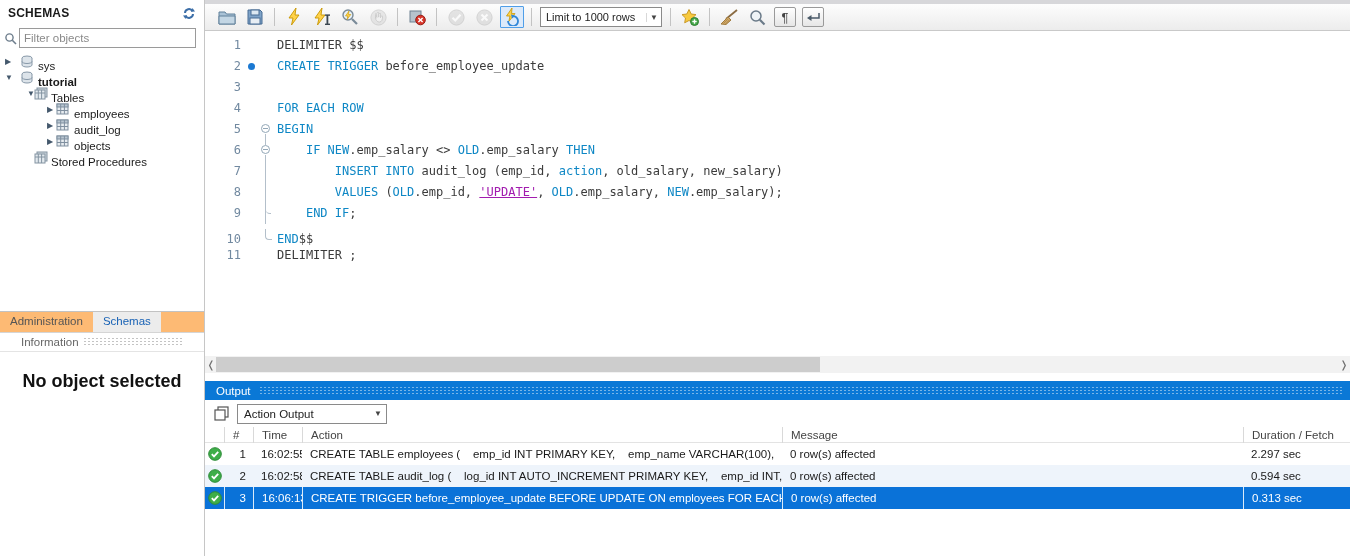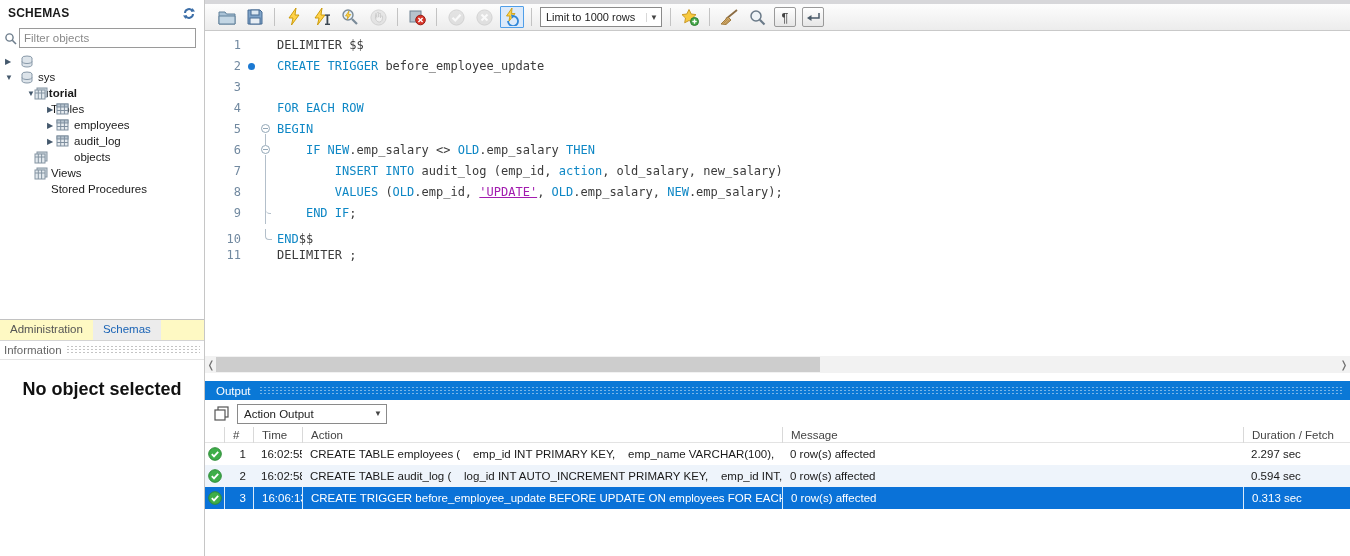--- a/index.html
+++ b/index.html
@@ -14,27 +14,27 @@
   .schemas-title { font-size:12px; font-weight:bold; color:#1a1a1a; flex:1; letter-spacing:.2px; }
   .filter-row { height:24px; display:flex; align-items:center; padding:0 8px 0 4px; margin-bottom:4px; }
   .filter-mag { width:13px; height:13px; margin-right:2px; flex:none; }
   .filter-input { flex:1; height:20px; border:1px solid #9a9a9a; font-size:11.5px; padding:0 4px;
                   color:#333; font-family:"Liberation Sans",sans-serif; outline:none; }
   .filter-input::placeholder { color:#8a8a8a; }
   .tree { flex:none; }
   .tree-row { position:relative; height:16px; font-size:11.5px; color:#1a1a1a; cursor:default; }
   .tree-arrow { position:absolute; top:2px; font-size:8px; color:#44586c; line-height:11px; }
   .tree-icon { position:absolute; top:1px; width:14px; height:13px; }
-  .tree-label { position:absolute; top:17px; white-space:nowrap; }
+  .tree-label { position:absolute; top:6px; white-space:nowrap; }
   .tree-label.bold { font-weight:bold; }
   .side-spacer { flex:1; }
-  .side-tabs { height:21px; background:#fef9c3; display:flex; border-top:1px solid #c2c2c2; }
+  .side-tabs { height:21px; background:#fdba74; display:flex; border-top:1px solid #c2c2c2; }
   .side-tab { padding:3px 10px 0 10px; font-size:11.5px; color:#555; height:21px; }
   .side-tab.active { background:#ececec; color:#1862b5; }
-  .info-header { height:20px; display:flex; align-items:center; padding:0 4px; border-top:1px solid #d5d5d5; border-bottom:1px solid #e4e4e4;}
+  .info-header { height:20px; display:flex; align-items:center; padding:0 21px; border-top:1px solid #d5d5d5; border-bottom:1px solid #e4e4e4;}
   .info-label { font-size:11.5px; color:#666; margin-right:4px; white-space:nowrap; }
   .dots { flex:1; height:9px; background-image:radial-gradient(circle, #c4c4c4 0.8px, transparent 0.9px); background-size:4px 3px; }
   .no-object-wrap { height:60px; display:flex; align-items:center; justify-content:center; }
   .no-object { font-size:18px; font-weight:bold; color:#111; }
 
   
   .main { flex:1; display:flex; flex-direction:column; min-width:0; }
   .topstrip { height:4px; background:#d7d7da; flex:none; }
   .toolbar { height:27px; background:linear-gradient(#fdfdfd,#ececec); border-bottom:1px solid #c9c9c9;
              display:flex; align-items:center; padding-left:8px; flex:none; }
@@ -199,32 +199,20 @@
           <span class="tree-icon" style="left: 56px;">
             <svg width="13" height="12" viewBox="0 0 13 12">
               <rect x="1" y="1" width="11" height="10" fill="#e7ecf0" stroke="#7f8f9f"></rect>
               <rect x="1" y="1" width="11" height="3" fill="#b9c6d1" stroke="#7f8f9f"></rect>
               <line x1="4.7" y1="1" x2="4.7" y2="11" stroke="#7f8f9f"></line>
               <line x1="8.4" y1="1" x2="8.4" y2="11" stroke="#7f8f9f"></line>
               <line x1="1" y1="7.5" x2="12" y2="7.5" stroke="#7f8f9f"></line>
             </svg>
           </span>
           <span class="tree-label" style="left: 74px;">objects</span>
-        </div>
-        <div class="tree-row">
-          <span class="tree-icon" style="left: 34px;">
-            <svg width="14" height="13" viewBox="0 0 14 13">
-              <rect x="3" y="1" width="10" height="9" fill="#cdd6dd" stroke="#8494a2"></rect>
-              <rect x="1" y="3" width="10" height="9" fill="#e3e9ee" stroke="#8494a2"></rect>
-              <line x1="1" y1="6" x2="11" y2="6" stroke="#8494a2"></line>
-              <line x1="4.3" y1="3" x2="4.3" y2="12" stroke="#8494a2"></line>
-              <line x1="7.6" y1="3" x2="7.6" y2="12" stroke="#8494a2"></line>
-            </svg>
-          </span>
-          <span class="tree-label" style="left: 51px;">Views</span>
         </div>
         <div class="tree-row">
           <span class="tree-icon" style="left: 34px;">
             <svg width="14" height="13" viewBox="0 0 14 13">
               <rect x="3" y="1" width="10" height="9" fill="#cdd6dd" stroke="#8494a2"></rect>
               <rect x="1" y="3" width="10" height="9" fill="#e3e9ee" stroke="#8494a2"></rect>
               <line x1="1" y1="6" x2="11" y2="6" stroke="#8494a2"></line>
               <line x1="4.3" y1="3" x2="4.3" y2="12" stroke="#8494a2"></line>
               <line x1="7.6" y1="3" x2="7.6" y2="12" stroke="#8494a2"></line>
             </svg>

